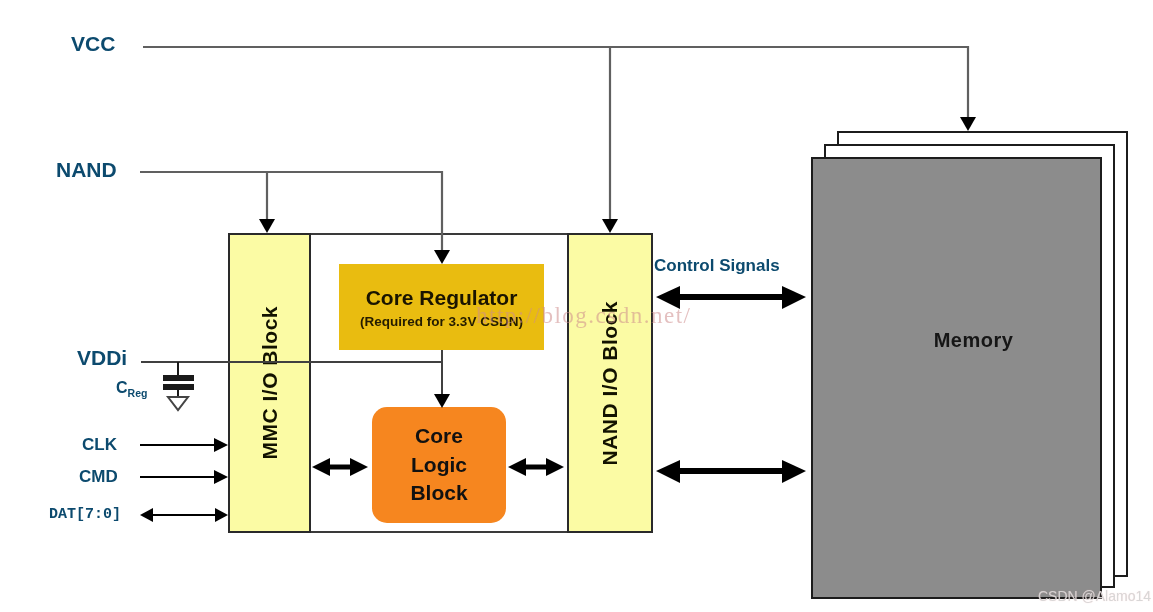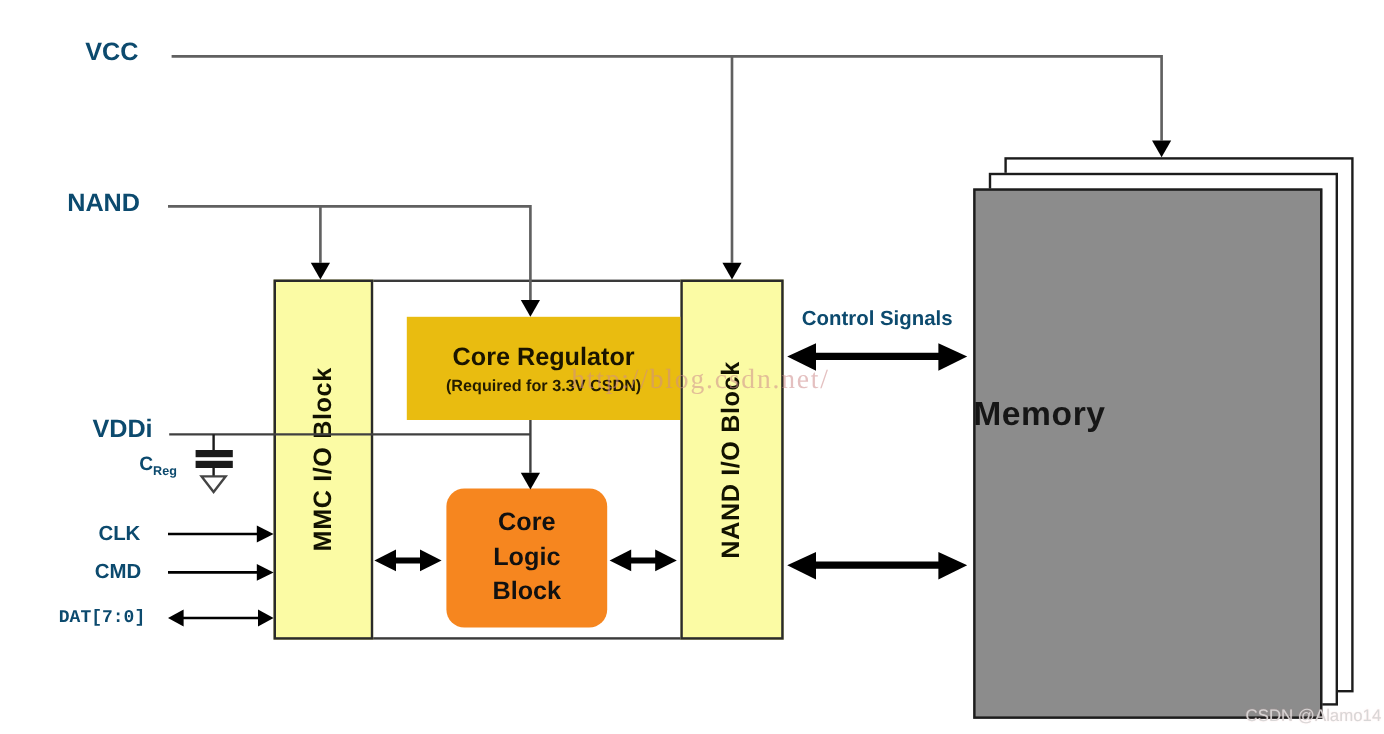--- a/index.html
+++ b/index.html
@@ -14,23 +14,23 @@
   .regulator{background:#e9bc10;display:flex;flex-direction:column;align-items:center;justify-content:center;text-align:center;}
   .regulator .title{font-weight:bold;font-size:21px;color:#1a1400;}
   .regulator .note{font-weight:bold;font-size:13.5px;color:#241c00;margin-top:4px;}
   .logic{background:#f6861f;display:flex;align-items:center;justify-content:center;text-align:center;border-radius:15px;}
   .logic .txt{font-weight:bold;font-size:21px;line-height:1.35;color:#111;white-space:pre-line;}
   .memback{background:#ffffff;border:2px solid #1c1c1c;}
   .memfront{background:#8c8c8c;border:2px solid #1c1c1c;}
   .lbl{position:absolute;font-weight:bold;color:#0c4a6e;white-space:nowrap;}
   .lbl-sig{font-size:21px;}
   .lbl-io{font-size:17px;}
-  .lbl-bus{font-size:17px;text-align:center;}
+  .lbl-bus{font-size:17px;}
   .lbl-title{font-size:23px;text-align:center;}
-  .lbl-mem{font-size:28px;text-align:left;color:#161616;letter-spacing:.5px;}
+  .lbl-mem{font-size:20px;text-align:center;color:#161616;letter-spacing:.5px;padding-left:17px;}
   .creg{font-size:16px;}
   .creg sub{font-size:10.5px;font-weight:bold;}
   svg.overlay{position:absolute;left:0;top:0;pointer-events:none;}
   .wm-center{position:absolute;font-family:"Liberation Serif",serif;font-size:23px;color:rgba(205,140,140,.55);letter-spacing:1.5px;font-weight:normal;}
   .wm-corner{position:absolute;font-size:14px;color:rgba(214,214,214,.95);font-family:"Liberation Sans",sans-serif;text-shadow:0 0 1px rgba(255,190,190,.5);}
 </style>
 </head>
 <body>
 
 <div id="stage">
@@ -40,21 +40,21 @@
   <div class="box memfront" style="left:811px;top:157px;width:291px;height:442px;"></div>
   <div class="lbl lbl-mem" style="left:811px;top:329px;width:291px;">Memory</div>
 
   <div class="box controller" style="left:228px;top:233px;width:425px;height:300px;"></div>
   <div class="box strip" style="left:228px;top:233px;width:83px;height:300px;">
     <span class="vtext">MMC I/O Block</span>
   </div>
   <div class="box strip" style="left:567px;top:233px;width:86px;height:300px;">
     <span class="vtext">NAND I/O Block</span>
   </div>
-  <div class="box regulator" style="left:339px;top:264px;width:228px;height:86px;">
+  <div class="box regulator" style="left:339px;top:264px;width:205px;height:86px;">
     <div class="title">Core Regulator</div>
     <div class="note">(Required for 3.3V CSDN)</div>
   </div>
   <div class="box logic" style="left:372px;top:407px;width:134px;height:116px;">
     <div class="txt">Core
 Logic
 Block</div>
   </div>
 
   <svg class="overlay" width="1153" height="612" viewBox="0 0 1153 612">

